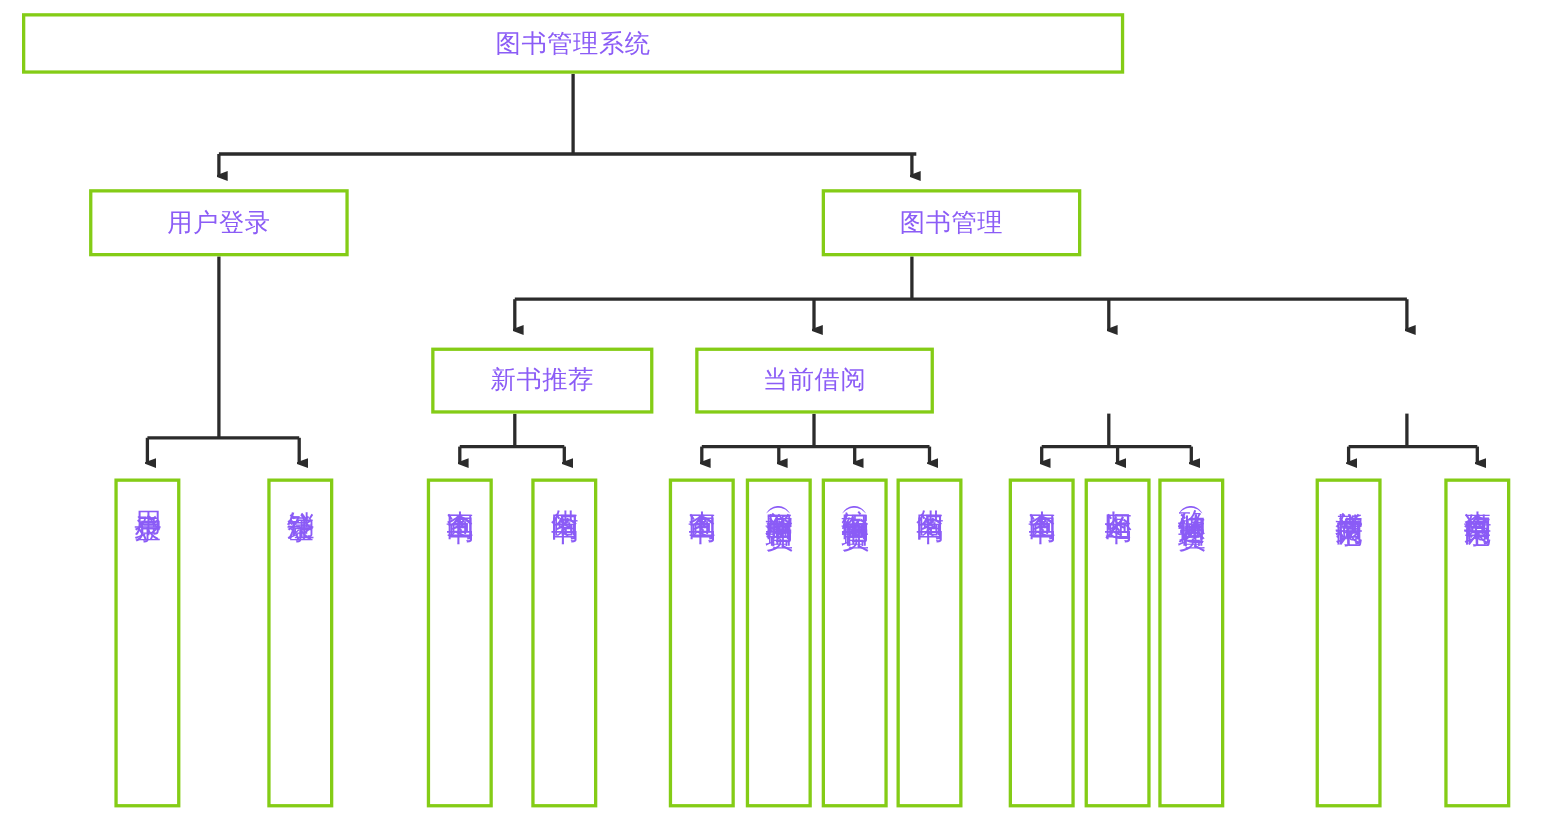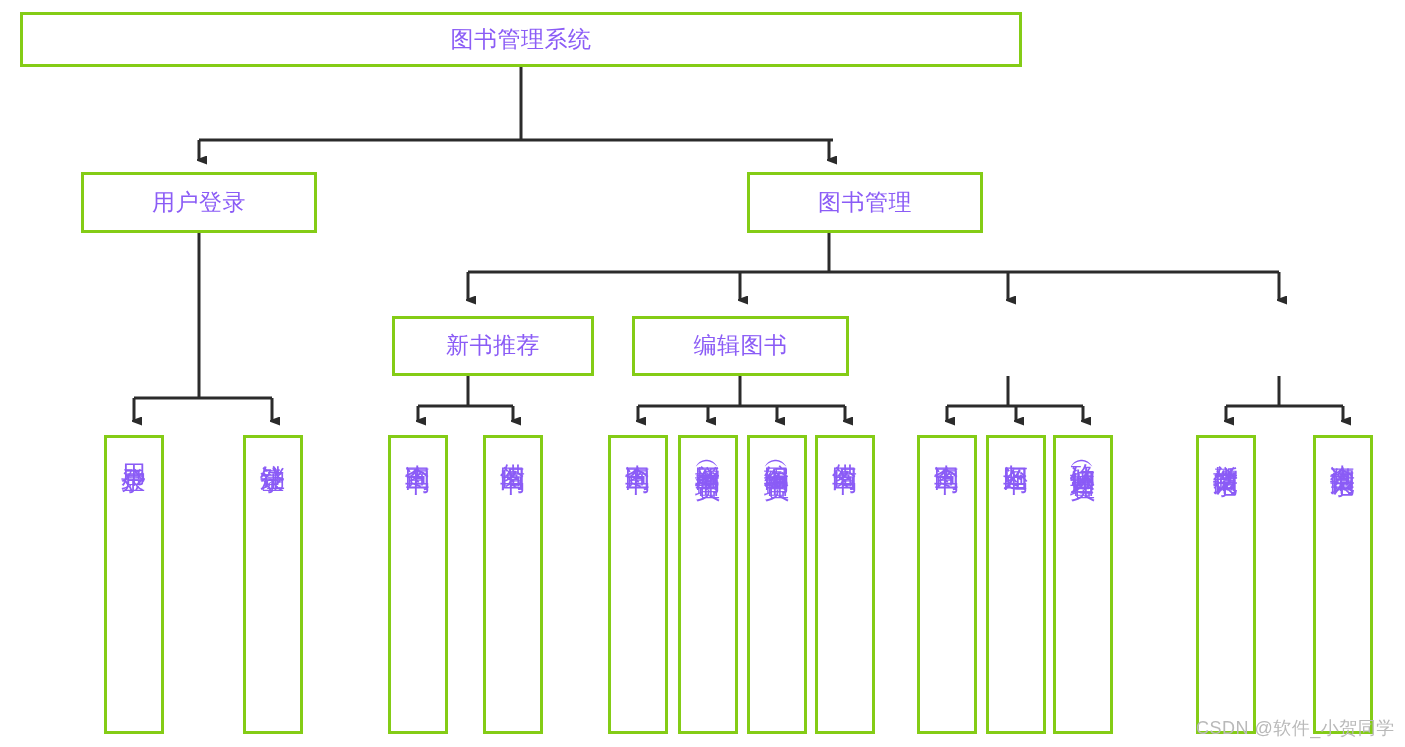--- a/index.html
+++ b/index.html
@@ -134,21 +134,21 @@
     <span class="label">用户登录</span>
   </div>
   <div class="node horiz" style="left:711px; top:172px; width:236px; height:61px;margin-left:36px;">
     <span class="label">图书管理</span>
   </div>
 
   <div class="node horiz" style="left:360px; top:316px; width:202px; height:60px;margin-left:32px;">
     <span class="label">新书推荐</span>
   </div>
   <div class="node horiz" style="left:632px; top:316px; width:217px; height:60px;">
-    <span class="label">编辑图书</span>
+    <span class="label">当前借阅</span>
   </div>
 
   <div class="node vert" style="left:104px; top:435px; width:60px; height:299px;">
     <span class="label">用户登录</span>
   </div>
   <div class="node vert" style="left:243px; top:435px; width:60px; height:299px;">
     <span class="label">注销登录</span>
   </div>
   <div class="node vert" style="left:388px; top:435px; width:60px; height:299px;">
     <span class="label">查询图书</span>
@@ -177,15 +177,14 @@
   <div class="node vert" style="left:1053px; top:435px; width:60px; height:299px;">
     <span class="label">确认归还（管理员）</span>
   </div>
   <div class="node vert" style="left:1196px; top:435px; width:60px; height:299px;">
     <span class="label">新增借阅记录</span>
   </div>
   <div class="node vert" style="left:1313px; top:435px; width:60px; height:299px;">
     <span class="label">查询借阅记录</span>
   </div>
 
-  <div class="watermark" style="left:1196px; top:716px;">CSDN @软件_小贺同学</div>
 
 </div>
 
 </body></html>

